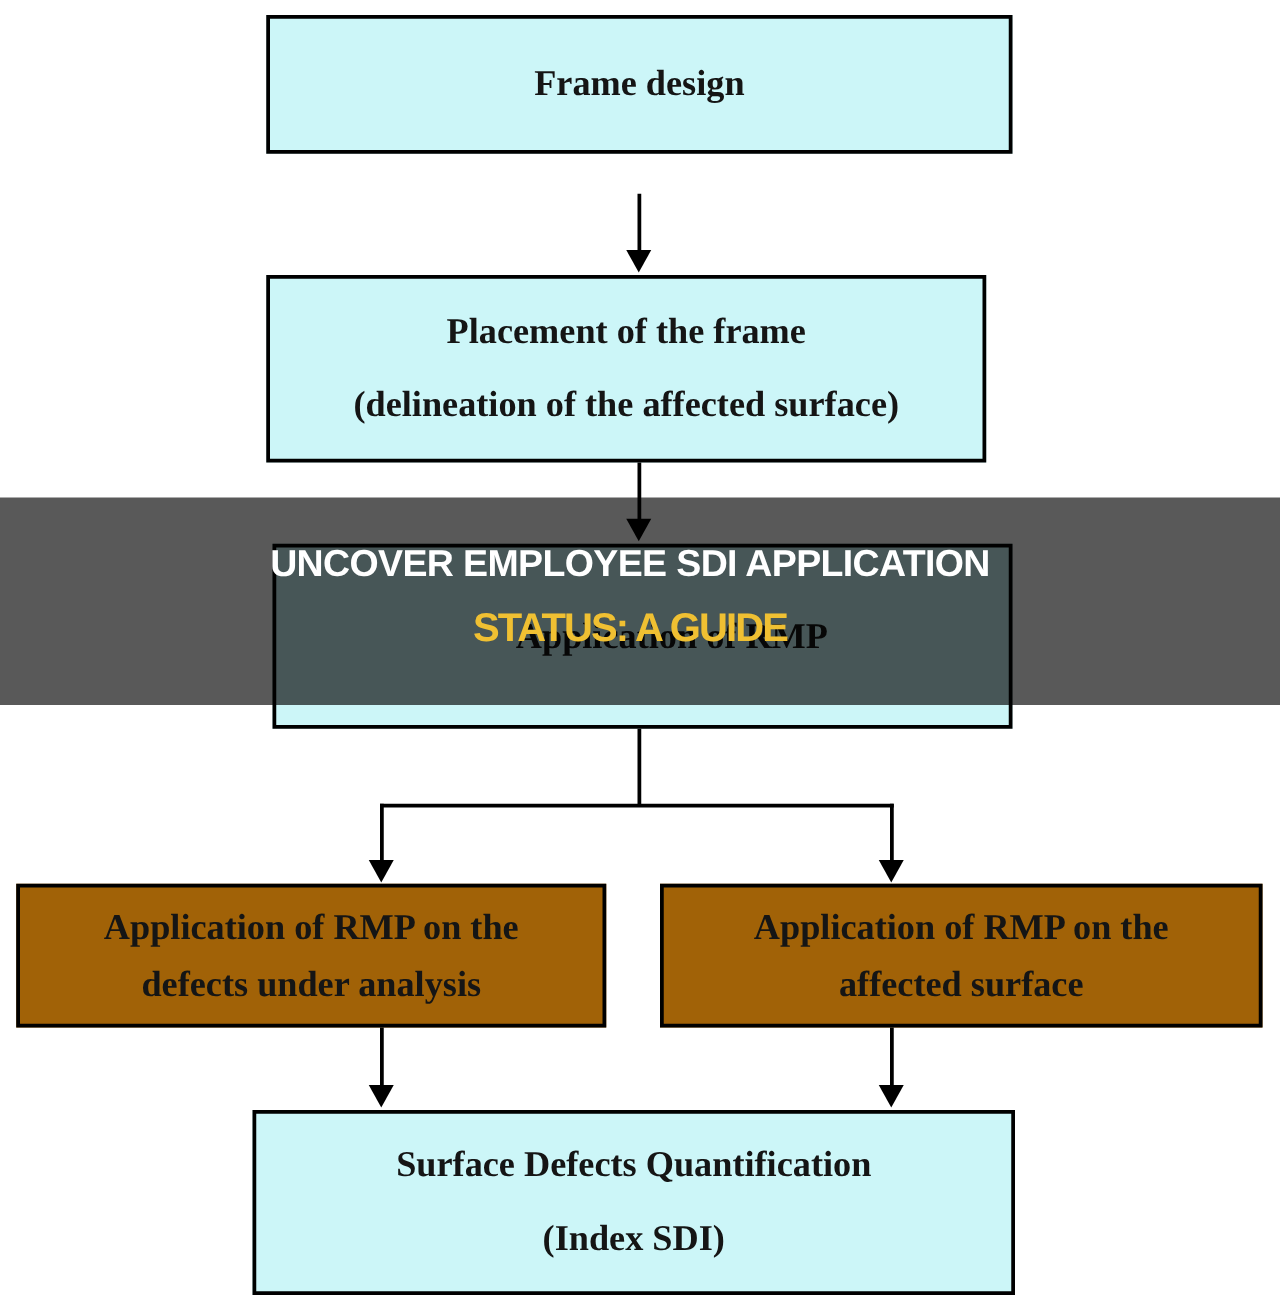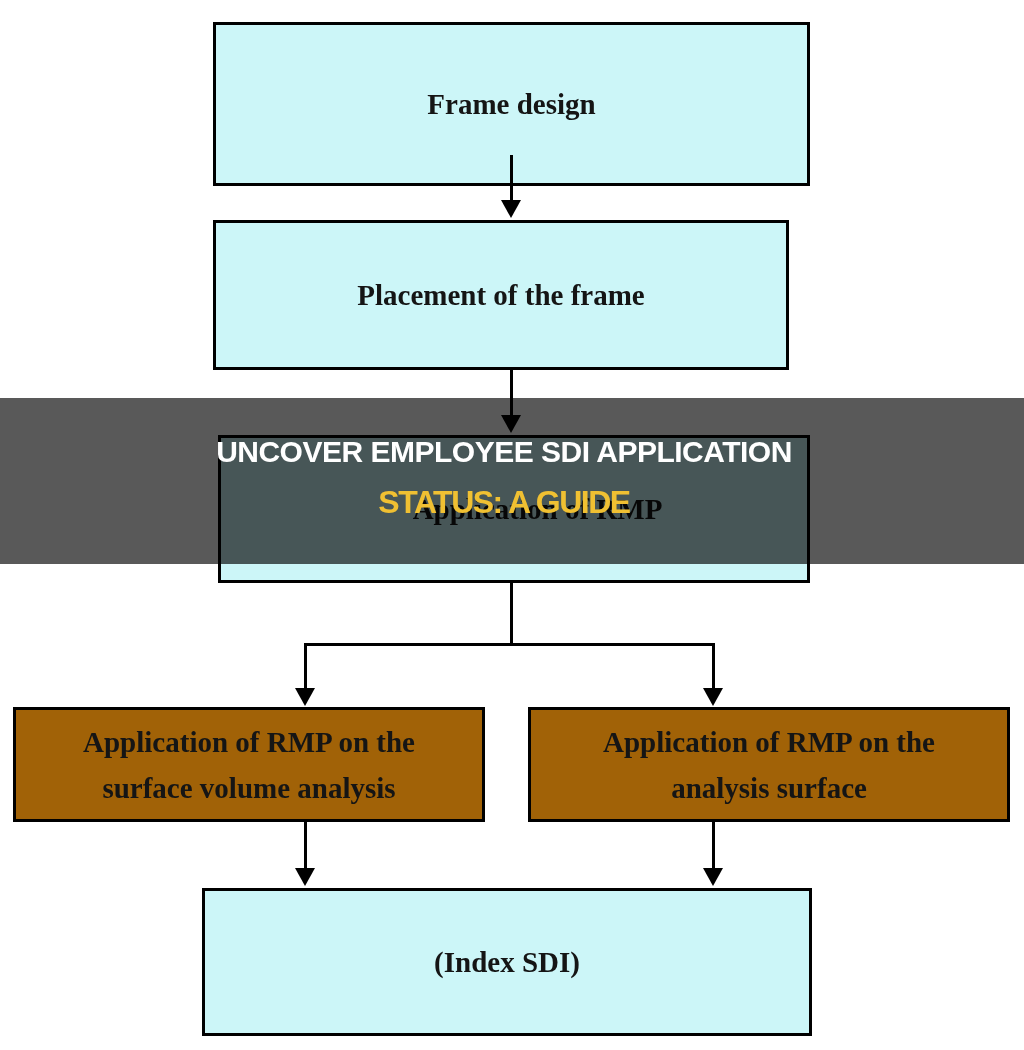--- a/index.html
+++ b/index.html
@@ -18,21 +18,21 @@
     display:flex;flex-direction:column;
     justify-content:space-evenly;
     align-items:center;
     text-align:center;
     font-weight:bold;
     font-size:29px;
     color:#151515;
   }
   .cyan{background:#CCF6F8;}
   .white{background:#a16207;}
-  #b1{left:213px;top:22px;width:597px;height:164px;}
+  #b1{left:213px;top:12px;width:597px;height:111px;}
   #b2{left:213px;top:220px;width:576px;height:150px;}
   #b3{left:218px;top:435px;width:592px;height:148px;padding-left:47px;}
   #b4{left:13px;top:707px;width:472px;height:115px;justify-content:center;}
   #b5{left:528px;top:707px;width:482px;height:115px;justify-content:center;}
   #b6{left:202px;top:888px;width:610px;height:148px;}
   #b4 .bline,#b5 .bline{line-height:46px;}
   
   .vline{position:absolute;width:3px;background:#000000;}
   .hline{position:absolute;height:3px;background:#000000;}
   .ahead{
@@ -91,52 +91,54 @@
 
   <div class="fbox cyan" id="b1">
     <div class="bline">Frame design</div>
   </div>
 
   <div class="vline" id="a1s"></div>
   <div class="ahead" id="a1h"></div>
 
   <div class="fbox cyan" id="b2">
     <div class="bline">Placement of the frame</div>
+    <div class="bline">(delineation of the affected surface)</div>
   </div>
 
   <div class="vline" id="a2s"></div>
   <div class="ahead" id="a2h"></div>
 
   <div class="fbox cyan" id="b3">
     <div class="bline">Application of RMP</div>
   </div>
 
   <div class="vline" id="stem"></div>
   <div class="hline" id="hbar"></div>
   <div class="vline" id="aLs"></div>
   <div class="ahead" id="aLh"></div>
   <div class="vline" id="aRs"></div>
   <div class="ahead" id="aRh"></div>
 
   <div class="fbox white" id="b4">
     <div class="bline">Application of RMP on the</div>
-    <div class="bline">surface volume analysis</div>
+    <div class="bline">defects under analysis</div>
   </div>
 
   <div class="fbox white" id="b5">
     <div class="bline">Application of RMP on the</div>
-    <div class="bline">analysis surface</div>
+    <div class="bline">affected surface</div>
   </div>
 
   <div class="vline" id="aLBs"></div>
   <div class="ahead" id="aLBh"></div>
   <div class="vline" id="aRBs"></div>
   <div class="ahead" id="aRBh"></div>
 
   <div class="fbox cyan" id="b6">
+    <div class="bline">Surface Defects Quantification</div>
     <div class="bline">(Index SDI)</div>
   </div>
 
   <div class="band">
     <div class="t1">UNCOVER EMPLOYEE SDI APPLICATION</div>
     <div class="t2">STATUS: A GUIDE</div>
   </div>
 
 </div>
 

